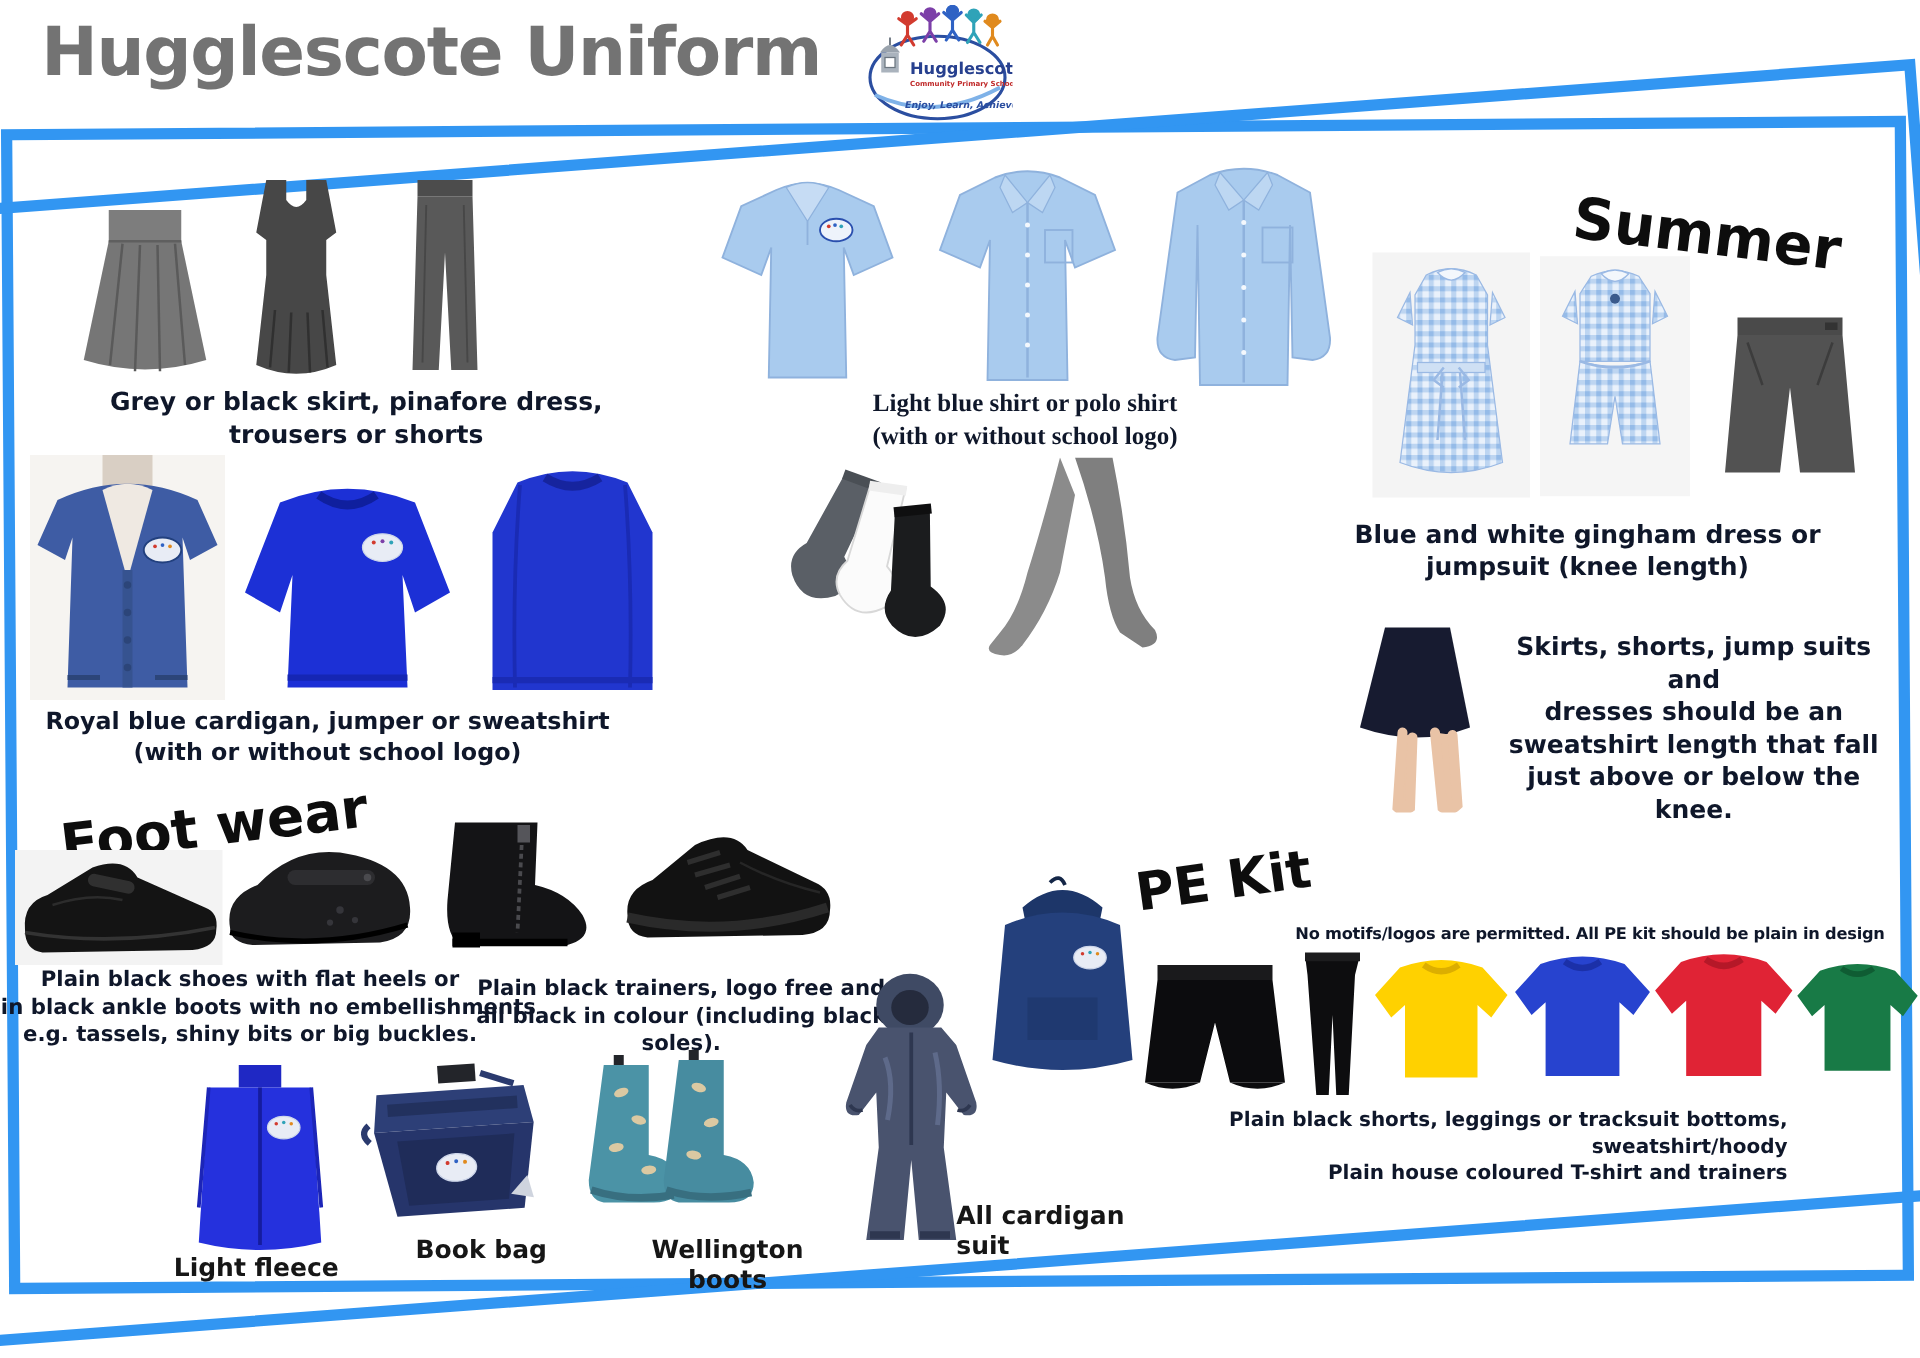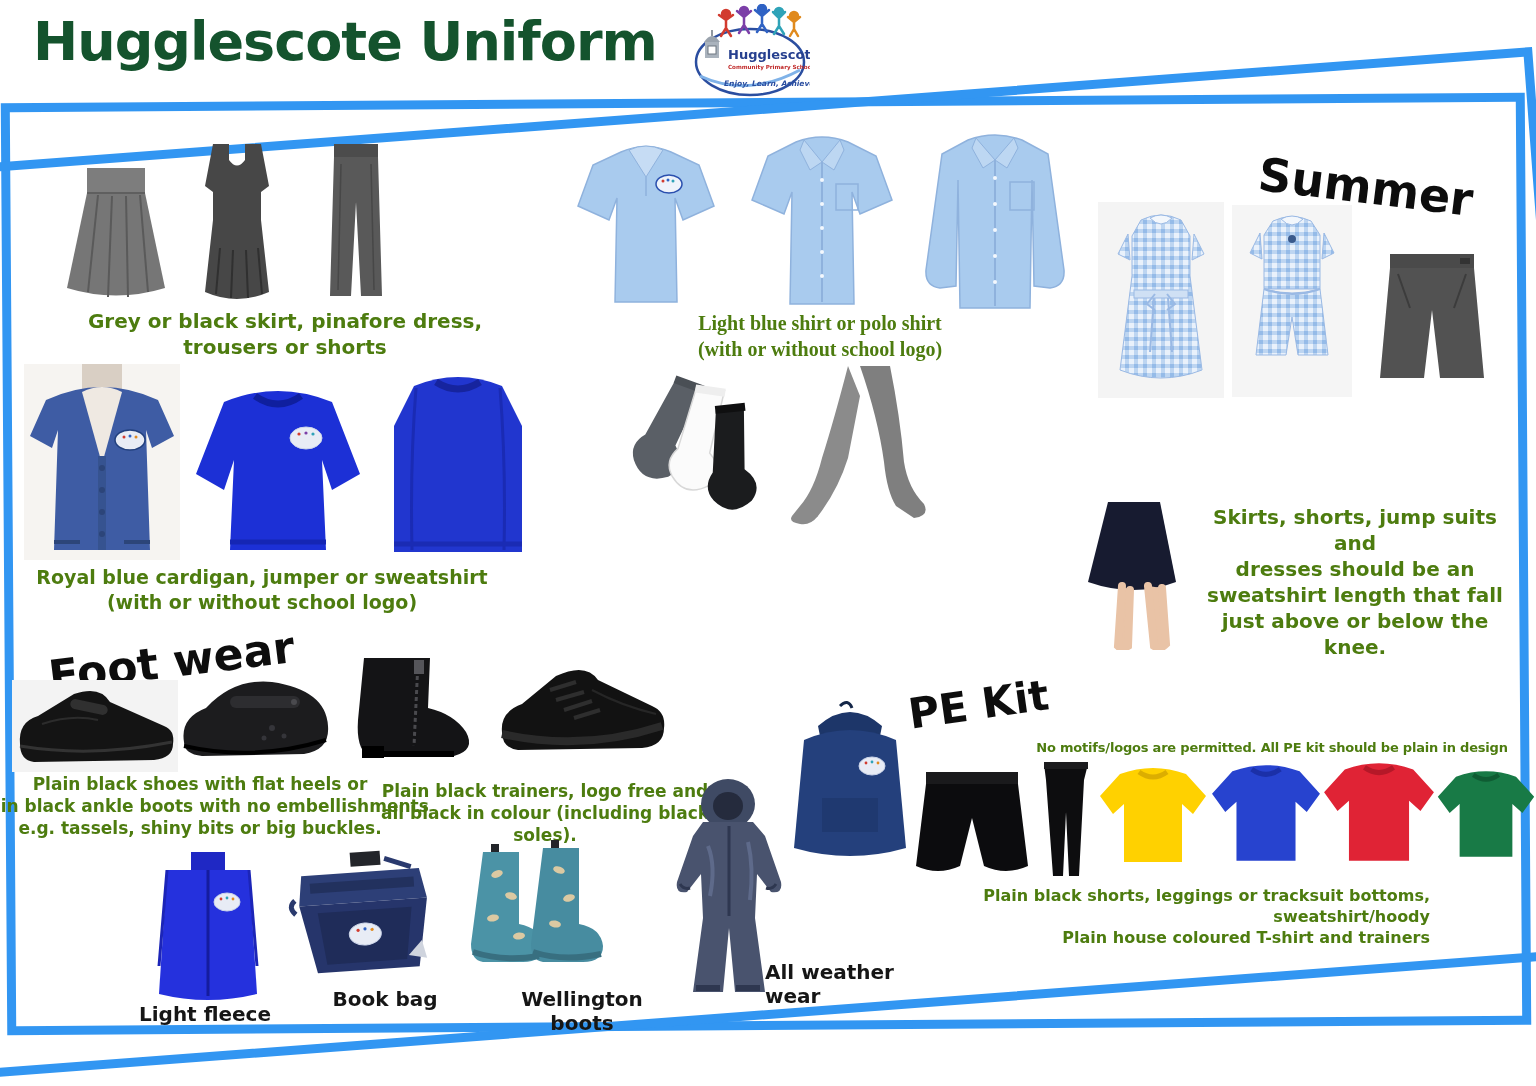--- a/index.html
+++ b/index.html
@@ -1,23 +1,23 @@
 <!DOCTYPE html>
 <html><head>
 <meta charset="utf-8">
 <style>
   html,body{margin:0;padding:0;background:#ffffff;}
   #poster{position:relative;width:1536px;height:1086px;background:#ffffff;overflow:hidden;
           font-family:"DejaVu Sans","Liberation Sans",sans-serif;color:#151515;}
   .abs{position:absolute;}
   .frame{position:absolute;border:9px solid #3296f2;z-index:1;}
   .content{position:absolute;inset:0;z-index:2;}
-  .cap{position:absolute;font-weight:bold;text-align:center;white-space:pre-line;line-height:1.3;color:#4d7c0f;}
+  .cap{position:absolute;font-weight:bold;text-align:center;white-space:pre-line;line-height:1.3;color:#0f172a;}
   .h2{position:absolute;font-weight:bold;color:#0d0d0d;}
-  .title{position:absolute;left:33px;top:10px;font-size:54px;font-weight:bold;letter-spacing:-1px;color:#14532d;}
+  .title{position:absolute;left:33px;top:10px;font-size:54px;font-weight:bold;letter-spacing:-1px;color:#737373;}
   .label{position:absolute;font-size:20px;font-weight:bold;text-align:center;color:#161616;}
   svg{display:block;}
 </style>
 </head>
 <body>
 
 <div id="poster">
 
   <div class="frame" style="left:4px;top:98px;width:1506px;height:914px;transform:rotate(-0.4deg);"></div>
   <div class="frame" style="left:-90px;top:47px;width:1604px;height:894px;transform:rotate(-4.3deg);transform-origin:top right;"></div>
@@ -166,20 +166,22 @@
       </svg>
     </div>
     <div class="abs" style="left:1372px;top:248px;">
       <svg width="120" height="146" viewBox="0 0 120 146">
         <rect x="18" y="6" width="84" height="14" fill="#4a4a4a"></rect>
         <path d="M18,20 L8,130 H52 L60,62 L68,130 H112 L102,20 Z" fill="#525252"></path>
         <path d="M26,26 L38,60 M94,26 L82,60" stroke="#3c3c3c" stroke-width="2" fill="none"></path>
         <rect x="88" y="10" width="10" height="6" fill="#333333"></rect>
       </svg>
     </div>
+    <div class="cap" style="left:1075px;top:414px;width:390px;font-size:20px;">Blue and white gingham dress or
+jumpsuit  (knee length)</div>
 
     <div class="abs" style="left:24px;top:364px;width:156px;height:196px;background:#f6f4f1;">
       <svg width="156" height="196" viewBox="0 0 156 196">
         <rect x="58" y="0" width="40" height="34" fill="#d9cfc4"></rect>
         <path d="M22,36 Q78,10 134,36 L150,72 L128,84 L122,66 L126,186 H30 L34,66 L28,84 L6,72 Z" fill="#3e5ca4"></path>
         <path d="M58,28 L78,100 L98,28 Q78,18 58,28 Z" fill="#efe9e2"></path>
         <rect x="74" y="92" width="8" height="94" fill="#365390"></rect>
         <circle cx="78" cy="104" r="3" fill="#2c4579"></circle>
           <circle cx="78" cy="126" r="3" fill="#2c4579"></circle>
           <circle cx="78" cy="148" r="3" fill="#2c4579"></circle>
@@ -405,16 +407,16 @@
       <svg width="120" height="230" viewBox="0 0 120 230">
         <ellipse cx="60" cy="28" rx="27" ry="25" fill="#3f4a64"></ellipse>
         <ellipse cx="60" cy="30" rx="15" ry="14" fill="#252b3d"></ellipse>
         <path d="M35,46 H85 L97,60 L113,106 Q115,118 103,116 L89,98 L87,142 L97,216 H67 L61,152 L55,216 H25 L35,142 L33,98 L19,116 Q7,118 9,106 L25,60 Z" fill="#49536e"></path>
         <line x1="61" y1="50" x2="61" y2="140" stroke="#2e3750" stroke-width="3"></line>
         <path d="M40,70 q8,20 2,50 M80,66 q6,26 2,58" stroke="#5e6a8a" stroke-width="4" fill="none"></path>
         <path d="M12,108 q4,6 10,4 M108,108 q-4,6 -10,4" stroke="#2e3750" stroke-width="3" fill="none"></path>
         <path d="M28,212 h24 M68,212 h24" stroke="#2e3750" stroke-width="6"></path>
       </svg>
     </div>
-    <div class="label" style="left:765px;top:960px;width:180px;text-align:left;">All weather wear</div>
+    <div class="label" style="left:765px;top:960px;width:180px;text-align:left;">All cardigan suit</div>
 
   </div>
 </div>
 
 </body></html>

